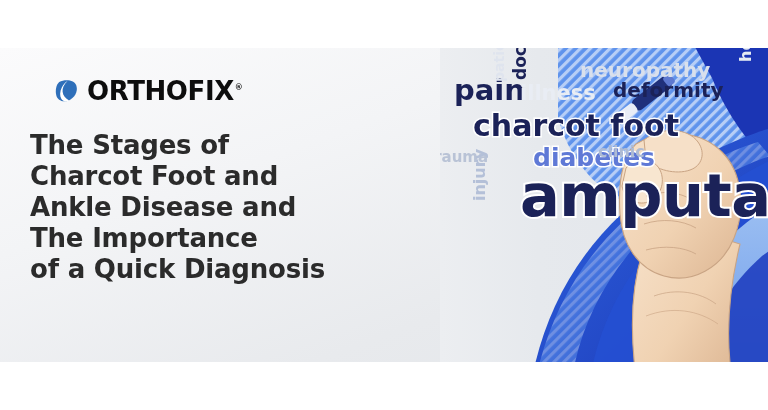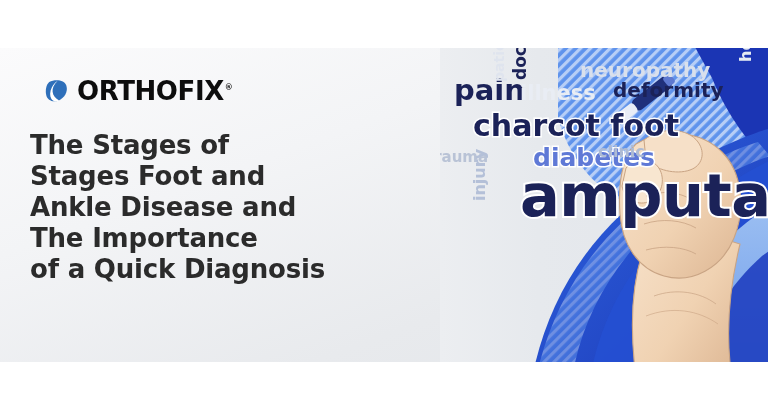--- a/index.html
+++ b/index.html
@@ -7,21 +7,21 @@
     width:768px;height:410px;background:#ffffff;overflow:hidden;
     font-family:"Liberation Sans",sans-serif;
   }
   #banner{
     position:absolute;left:0;top:48px;width:768px;height:314px;overflow:hidden;
     background:linear-gradient(160deg,#fbfbfc 0%,#f3f4f6 35%,#e8eaed 72%,#e3e6ea 100%);
   }
 
   
   #left-col{position:absolute;left:0;top:0;width:460px;height:314px;}
-  #logo-row{position:absolute;left:44px;top:30px;display:flex;align-items:flex-start;}
+  #logo-row{position:absolute;left:54px;top:30px;display:flex;align-items:flex-start;}
   #logo-mark{width:26px;height:26px;position:relative;margin-right:7px;flex:none;}
   #logo-mark svg{display:block;}
   #logo-word{
     font-family:"DejaVu Sans",sans-serif;font-weight:bold;font-size:26px;
     letter-spacing:-0.4px;color:#0d0d0d;line-height:1;position:relative;
   }
   #logo-tm{
     font-size:8px;vertical-align:super;font-weight:bold;color:#0d0d0d;
     margin-left:1px;letter-spacing:0;
   }
@@ -81,21 +81,21 @@
                    C9.4 6.4 11.4 4.1 13.6 3.0 Z" fill="#ffffff"></path>
         </svg>
       </span>
       <span id="logo-word">
         <span>ORTHOFIX</span><span id="logo-tm">®</span>
       </span>
     </div>
 
     <div id="headline">
       <div>The Stages of</div>
-      <div>Stages Foot and</div>
+      <div>Charcot Foot and</div>
       <div>Ankle Disease and</div>
       <div>The Importance</div>
       <div>of a Quick Diagnosis</div>
     </div>
   </div>
 
   <div id="art">
     <svg width="328" height="314" viewBox="0 0 328 314">
       <defs>
         <pattern id="stripes" width="7" height="7" patternUnits="userSpaceOnUse" patternTransform="rotate(45)">

